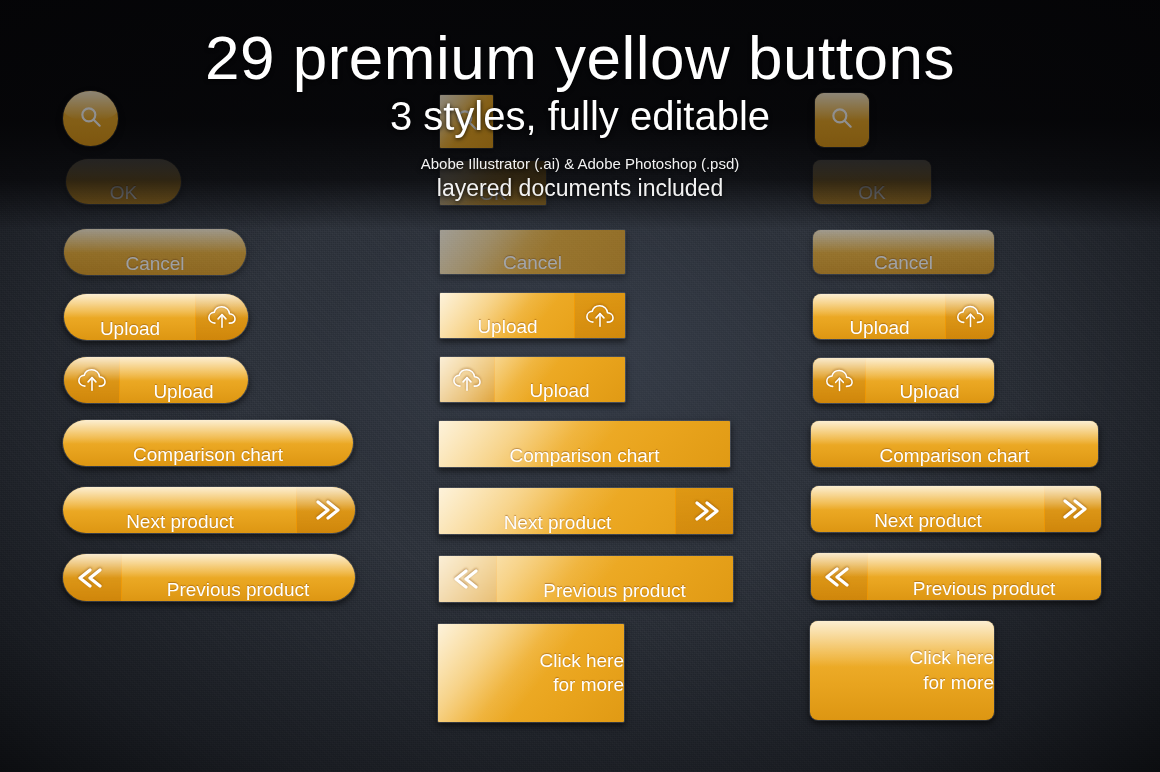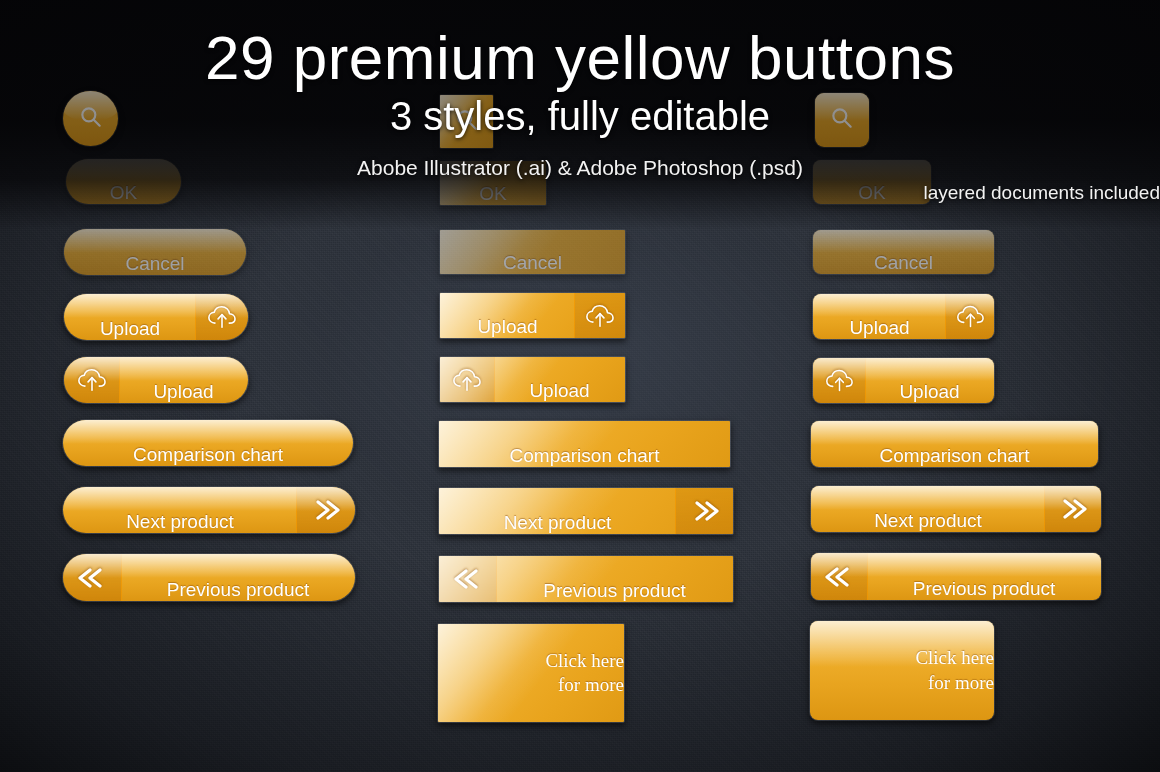--- a/index.html
+++ b/index.html
@@ -30,24 +30,24 @@
     position:absolute;left:0;right:0;top:0;height:230px;pointer-events:none;
     background:linear-gradient(180deg, rgba(4,4,6,.95) 0%, rgba(4,4,6,.93) 52%, rgba(4,4,6,.70) 78%, rgba(4,4,6,0) 100%);
   }
 
   
   .headline{position:absolute;left:0;right:0;top:26px;text-align:center;z-index:6;color:#fff;}
   .h-title{font-size:62px;font-weight:300;letter-spacing:.5px;line-height:1.02;
     text-shadow:0 1px 4px rgba(0,0,0,.85);}
   .h-sub{font-size:40px;font-weight:300;line-height:1.05;margin-top:6px;
     text-shadow:0 1px 4px rgba(0,0,0,.85);text-align:center;}
-  .h-desc{font-size:21px;font-weight:400;line-height:1.22;margin-top:18px;color:#f2f2f2;
+  .h-desc{font-size:15px;font-weight:400;line-height:1.22;margin-top:18px;color:#f2f2f2;
     text-shadow:0 1px 4px rgba(0,0,0,.9);}
-  .h-desc2{font-size:19px;font-weight:400;line-height:1.22;color:#f2f2f2;
-    text-shadow:0 1px 4px rgba(0,0,0,.9);text-align:right;}
+  .h-desc2{font-size:23px;font-weight:400;line-height:1.22;color:#f2f2f2;
+    text-shadow:0 1px 4px rgba(0,0,0,.9);}
 
   
   .col{position:absolute;top:0;}
   #col-pill{left:62px;}
   #col-square{left:437px;}
   #col-round{left:808px;}
 
   .btn{
     position:absolute;box-sizing:border-box;
     display:flex;align-items:flex-end;justify-content:center;
@@ -87,21 +87,21 @@
   .shape-square{border-radius:2px;}
   .shape-round{border-radius:9px;}
 
   
   .chip{position:absolute;box-sizing:border-box;display:flex;align-items:center;justify-content:center;
     z-index:2;cursor:pointer;overflow:hidden;
     border:1px solid rgba(255,255,255,.10);
     box-shadow:0 3px 6px rgba(0,0,0,.55), 0 1px 0 rgba(255,255,255,.20) inset;}
 
   .cta{flex-direction:column;line-height:1.28;}
-  .cta .lbl{display:block;font-family:Liberation Serif, serif;}
+  .cta .lbl{display:block;}
 </style>
 </head>
 <body>
 
 <div id="stage">
 
   <div class="bg-noise"></div>
   <div class="bg-vignette"></div>
 
   <div class="col" id="col-pill">

